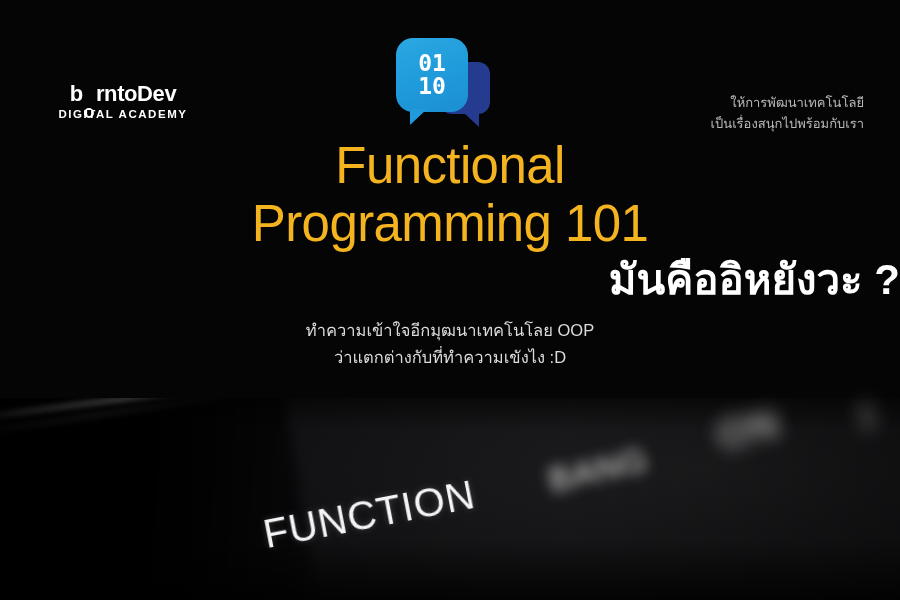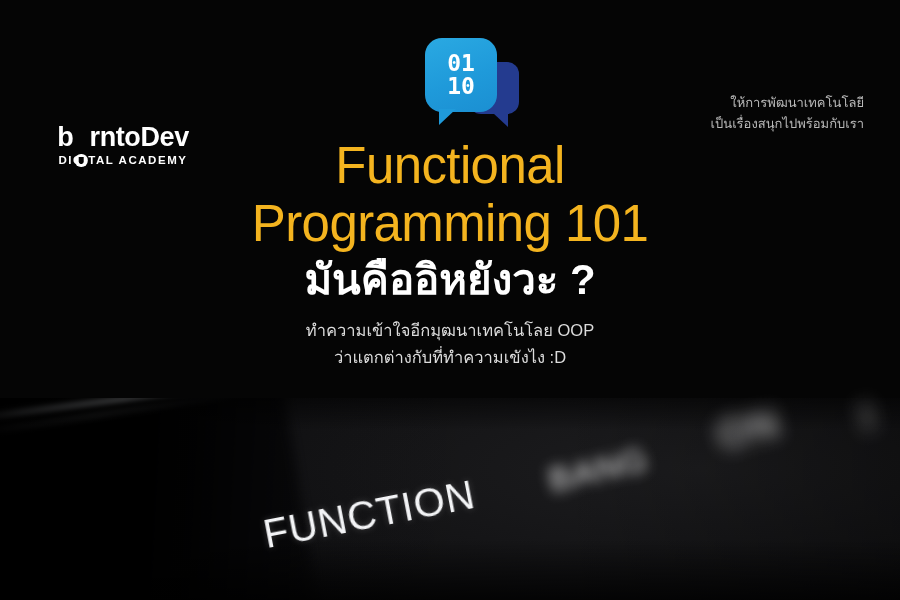--- a/index.html
+++ b/index.html
@@ -32,27 +32,26 @@
   
   .brand {
     position: absolute;
     left: 38px;
     top: 82px;
     width: 170px;
     text-align: center;
     user-select: none;
   }
   .brand-name {
-    font-size: 27px;
+    font-size: 22px;
     font-weight: bold;
     color: #ffffff;
     letter-spacing: -0.4px;
     line-height: 1.05;
     white-space: nowrap;
-    margin-top: 41px;
   }
   .brand-name .glyph-o {
     position: relative;
     display: inline-block;
     width: 0.60em;
     text-align: center;
   }
   .brand-name .glyph-o::before {
     content: "";
     position: absolute;
@@ -80,21 +79,21 @@
     font-size: 11.5px;
     font-weight: bold;
     color: #ffffff;
     letter-spacing: 1.55px;
     white-space: nowrap;
   }
 
   
   .logo-mark {
     position: absolute;
-    left: 419px;
+    left: 390px;
     top: 34px;
     width: 106px;
     height: 100px;
   }
   .bubble {
     position: absolute;
     border-radius: 15px;
   }
   .bubble::after {
     content: "";
@@ -171,20 +170,21 @@
     font-size: 51px;
   }
   .subtitle-th {
     margin-top: 2px;
     color: #ffffff;
     font-weight: bold;
     font-size: 42px;
     line-height: 1.2;
     letter-spacing: 0px;
     white-space: nowrap;
+    text-align: right;
   }
   .desc {
     margin-top: 11px;
     color: #dcdcdc;
     font-size: 16.5px;
     line-height: 1.65;
     font-weight: normal;
     white-space: nowrap;
   }
 

